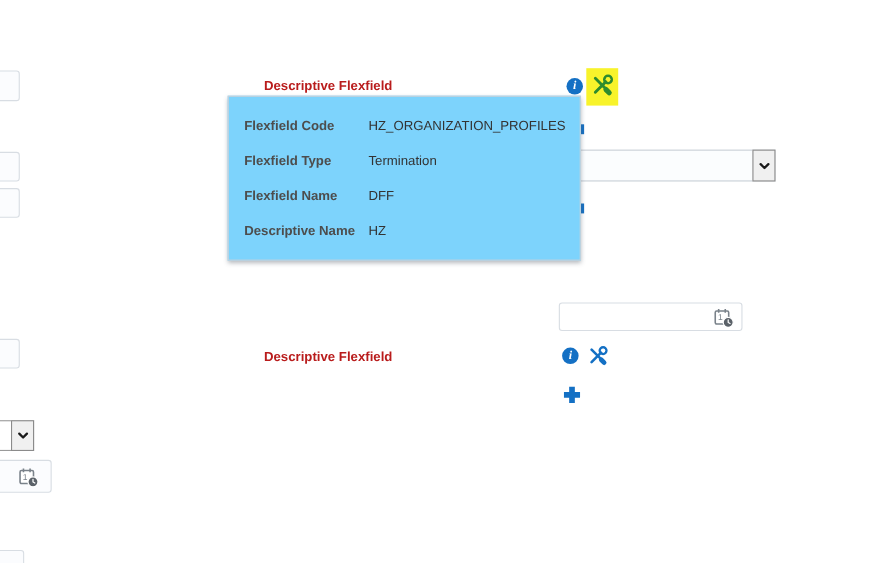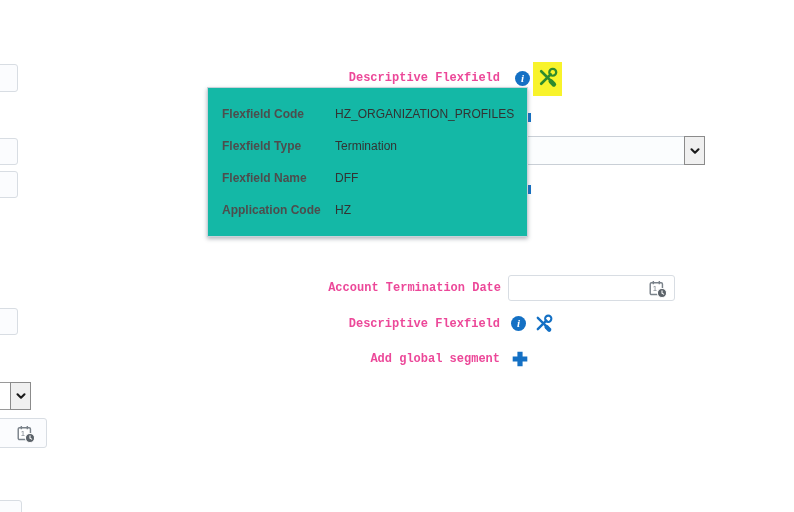--- a/index.html
+++ b/index.html
@@ -7,38 +7,38 @@
     position:relative;width:794px;height:512px;background:#ffffff;overflow:hidden;
     font-family:"Liberation Sans",sans-serif;
   }
   
   .fld{
     position:absolute;background:#fbfcfe;border:1px solid #d8dde3;border-radius:3px;
     box-sizing:border-box;
   }
   
   .lbl{
-    position:absolute;right:294px;width:260px;text-align:right;
-    font-size:12px;font-weight:bold;color:#ec4899;line-height:14px;white-space:nowrap;font-family:Liberation Mono, monospace;
+    position:absolute;right:294px;width:260px;
+    font-size:12px;font-weight:bold;color:#b91c1c;line-height:14px;white-space:nowrap;
   }
   
   .info-ic{
     position:absolute;width:15px;height:15px;border-radius:50%;background:#1470c4;
     color:#ffffff;font-family:"Liberation Serif",serif;font-weight:bold;font-style:italic;
     font-size:11px;line-height:15px;text-align:center;cursor:pointer;
   }
   .tools-ic{position:absolute;cursor:pointer;}
   .plus-ic{position:absolute;cursor:pointer;}
   
   .hilite{position:absolute;left:533px;top:62px;width:29px;height:34px;background:#f8f32b;}
   .hilite svg{position:absolute;left:4px;top:5px;}
   
   .popup{
     position:absolute;left:207px;top:87px;width:321px;height:150px;box-sizing:border-box;
-    background:#14b8a6;border:1px solid #c9d2da;box-shadow:0 2px 4px rgba(90,100,110,.45);
+    background:#7dd3fc;border:1px solid #c9d2da;box-shadow:0 2px 4px rgba(90,100,110,.45);
     z-index:10;
   }
   .popup .prow{position:absolute;left:0;width:100%;font-size:12px;line-height:14px;}
   .popup .plab{position:absolute;left:14px;font-weight:bold;color:#4d4d4d;white-space:nowrap;}
   .popup .pval{position:absolute;left:127px;color:#333333;white-space:nowrap;}
   
   .tinput{
     position:absolute;box-sizing:border-box;background:#ffffff;border:1px solid #d8dde3;
     border-radius:3px;font-family:"Liberation Sans",sans-serif;font-size:12px;color:#333;
     padding:0 24px 0 6px;outline:none;
@@ -122,26 +122,25 @@
     </div>
     <div class="prow" style="top:51px;">
       <span class="plab">Flexfield Type</span>
       <span class="pval">Termination</span>
     </div>
     <div class="prow" style="top:83px;">
       <span class="plab">Flexfield Name</span>
       <span class="pval">DFF</span>
     </div>
     <div class="prow" style="top:115px;">
-      <span class="plab">Application Code</span>
+      <span class="plab">Descriptive Name</span>
       <span class="pval">HZ</span>
     </div>
   </div>
 
-  <div class="lbl" style="top:281px;right:293px;">Account Termination Date</div>
   <input class="tinput" style="left: 508px; top: 275px; width: 167px; height: 26px;" value="">
   <span class="dticon" style="left:648px;top:279px;">
     <svg width="20" height="20" viewBox="0 0 18 18">
       <rect x="2" y="3.4" width="11" height="10.6" rx="1.2" fill="#ffffff" stroke="#7a828a" stroke-width="1.3"></rect>
       <path d="M4.8 1.8 v3 M10.2 1.8 v3" stroke="#7a828a" stroke-width="1.3" fill="none"></path>
       <text x="4.2" y="11" font-family="Liberation Sans,sans-serif" font-size="7" fill="#7a828a">1</text>
       <circle cx="12.6" cy="12.6" r="4.1" fill="#5b6269" stroke="#ffffff" stroke-width="1"></circle>
       <path d="M12.6 10.6 v2.1 l1.5 .9" stroke="#ffffff" stroke-width="1" fill="none" stroke-linecap="round"></path>
     </svg>
   </span>
@@ -153,20 +152,19 @@
       <g stroke="currentColor" stroke-width="2" stroke-linecap="round" fill="none">
         <path d="M3.2 12.8 L11 5"></path>
         <path d="M3.2 3.2 L12.8 12.8"></path>
       </g>
       <path d="M10.6 11 L12.8 13.2" stroke="currentColor" stroke-width="3.6" stroke-linecap="round" fill="none"></path>
       <circle cx="12" cy="4" r="2.6" fill="none" stroke="currentColor" stroke-width="1.8"></circle>
       <rect x="10.8" y="2.8" width="2.5" height="2.5" fill="#ffffff" transform="rotate(45 12 4)"></rect>
     </svg>
   </span>
 
-  <div class="lbl" style="top:352px;">Add global segment</div>
   <span class="plus-ic" style="left:511px;top:350px;">
     <svg width="18" height="18" viewBox="0 0 16 16">
       <path d="M8 1.5 v13 M1.5 8 h13" stroke="#1470c4" stroke-width="4.6" fill="none"></path>
     </svg>
   </span>
 
 </div>
 
 </body></html>

